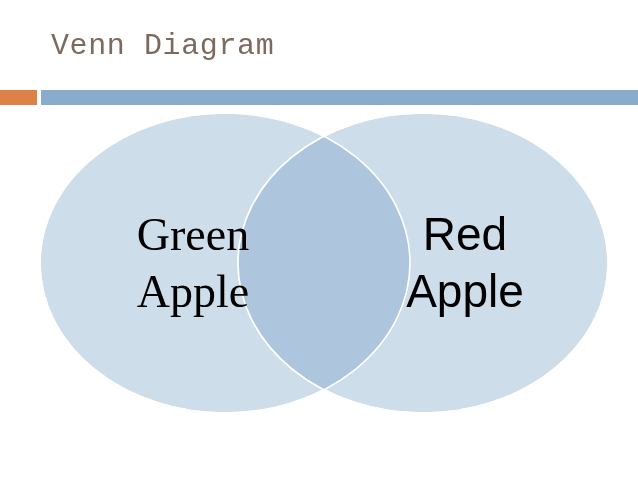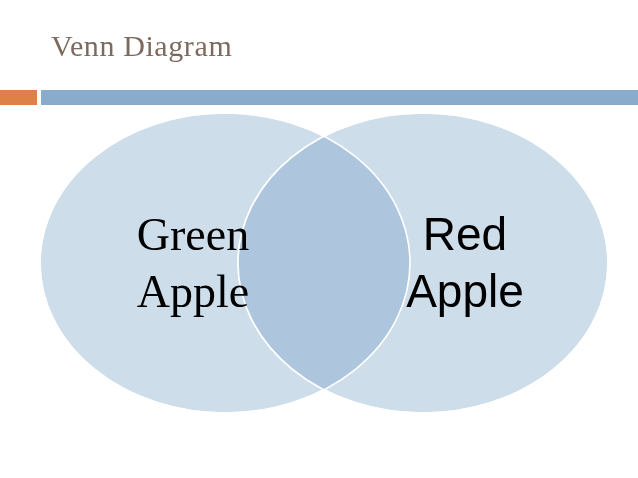--- a/index.html
+++ b/index.html
@@ -26,21 +26,21 @@
   }
 
   
   .slide-title {
     position: absolute;
     left: 51px;
     top: 24px;
     width: 540px;
     height: 44px;
     line-height: 44px;
-    font-family: Liberation Serif, serif;
+    font-family: Liberation Mono, monospace;
     font-size: 30px;
     font-weight: 400;
     letter-spacing: 0.6px;
     color: #7d6a5e;
     white-space: nowrap;
   }
 
   
   .title-rule {
     position: absolute;

